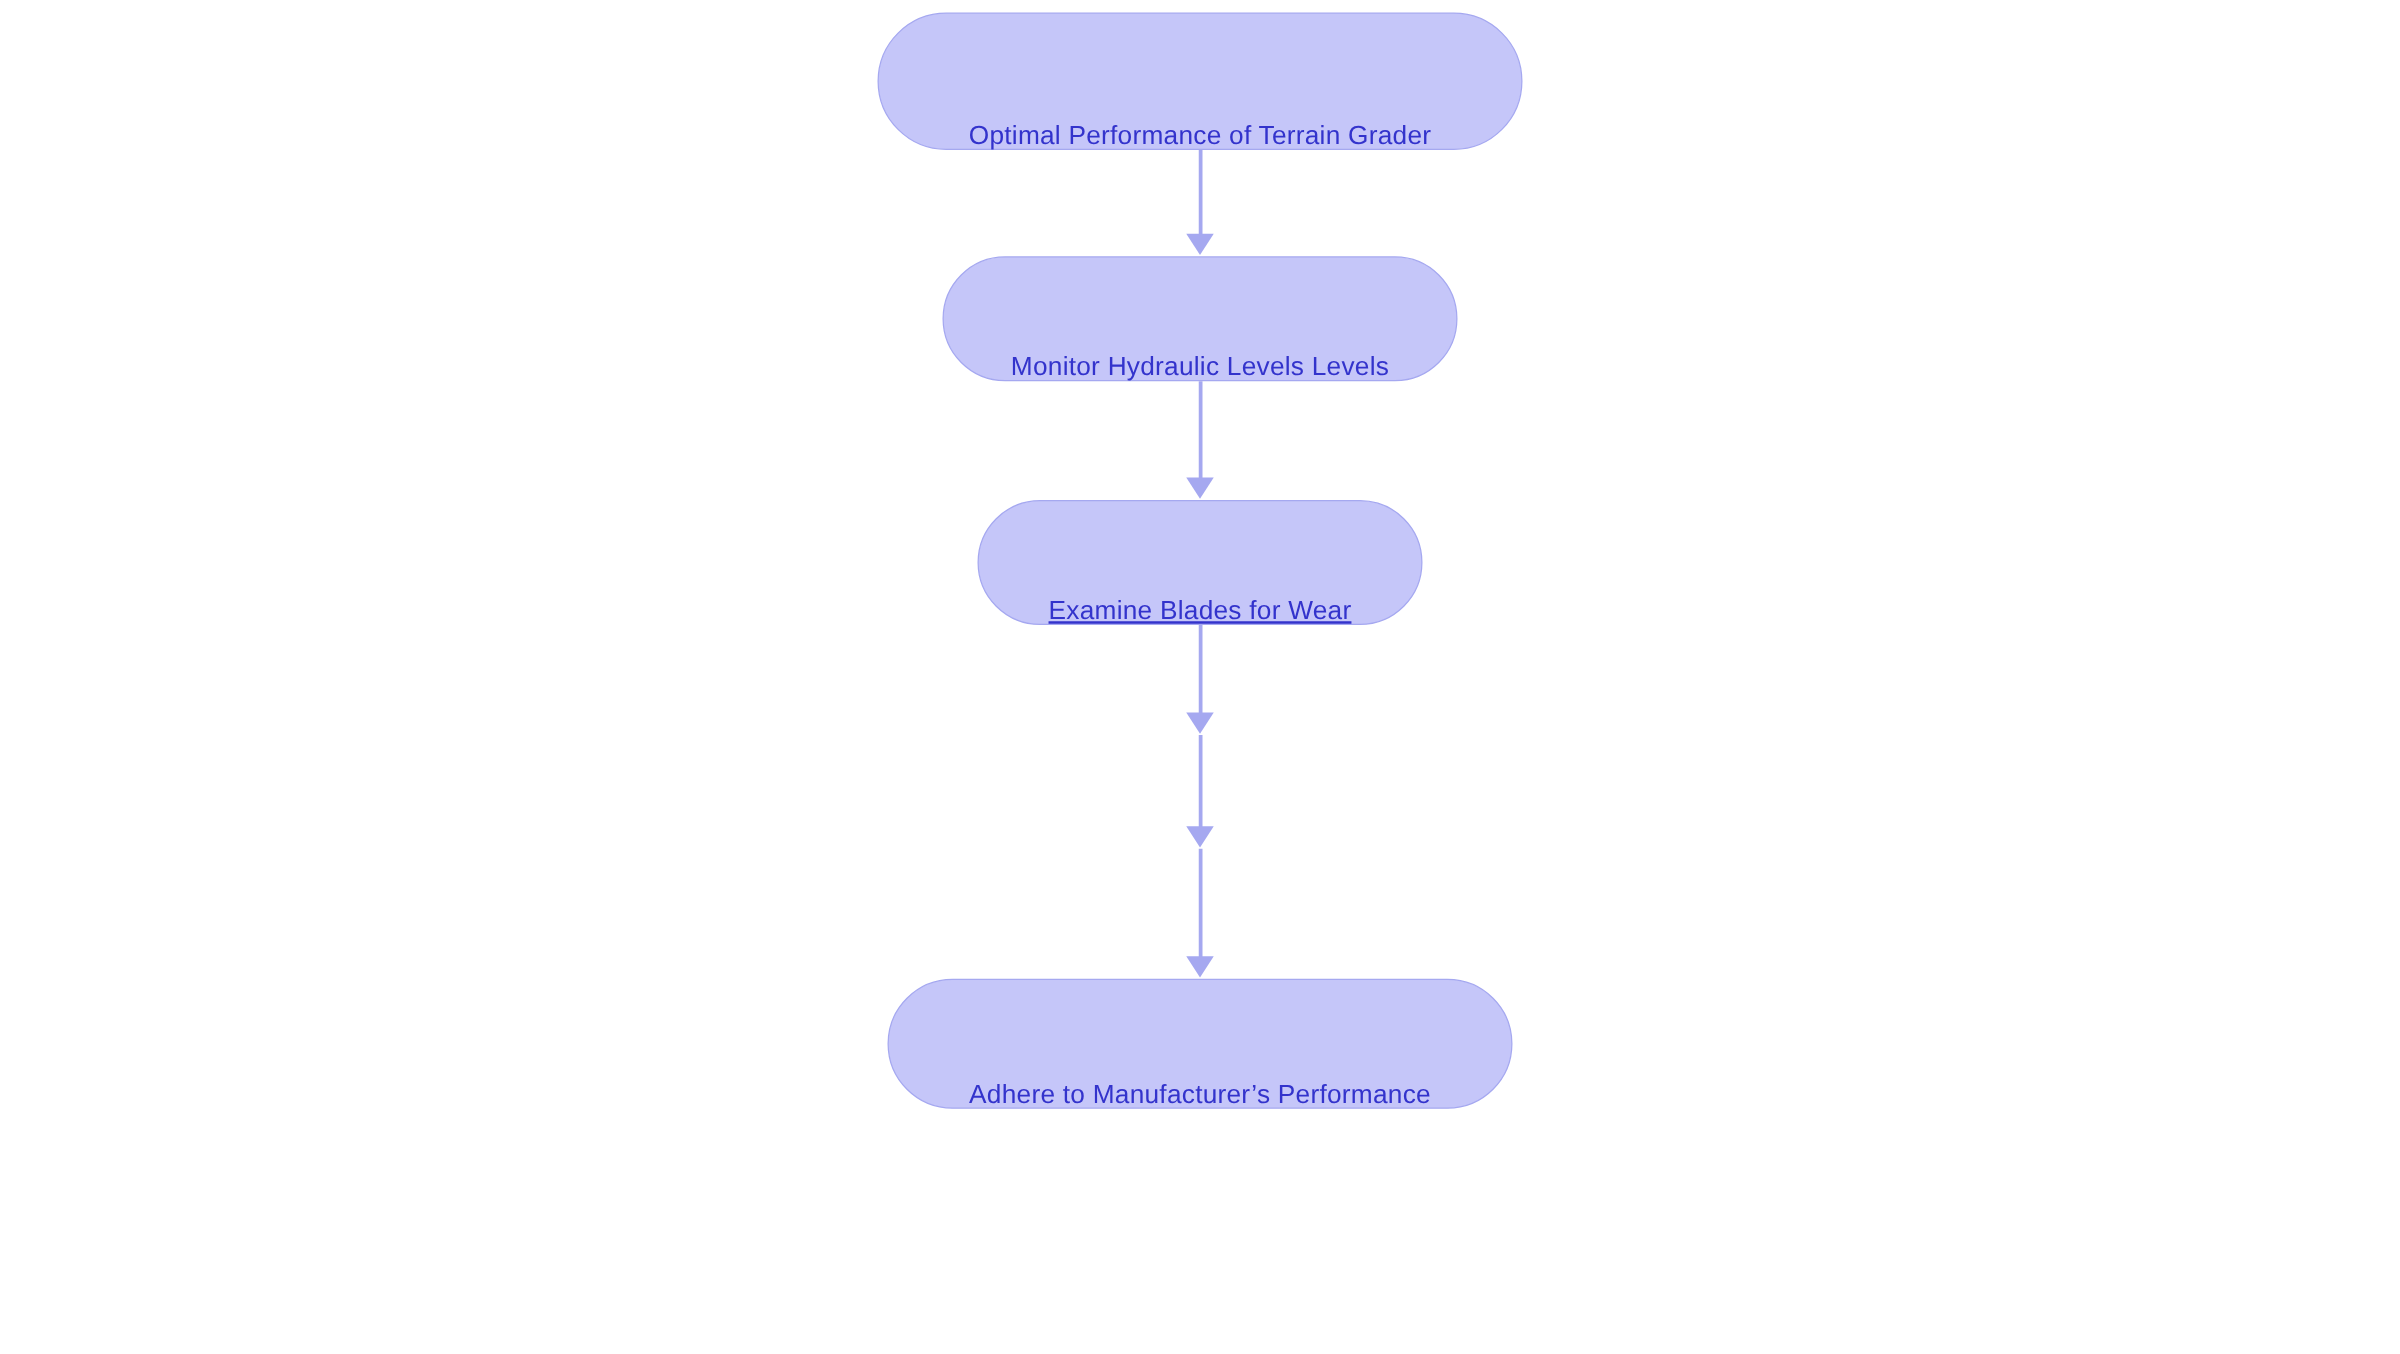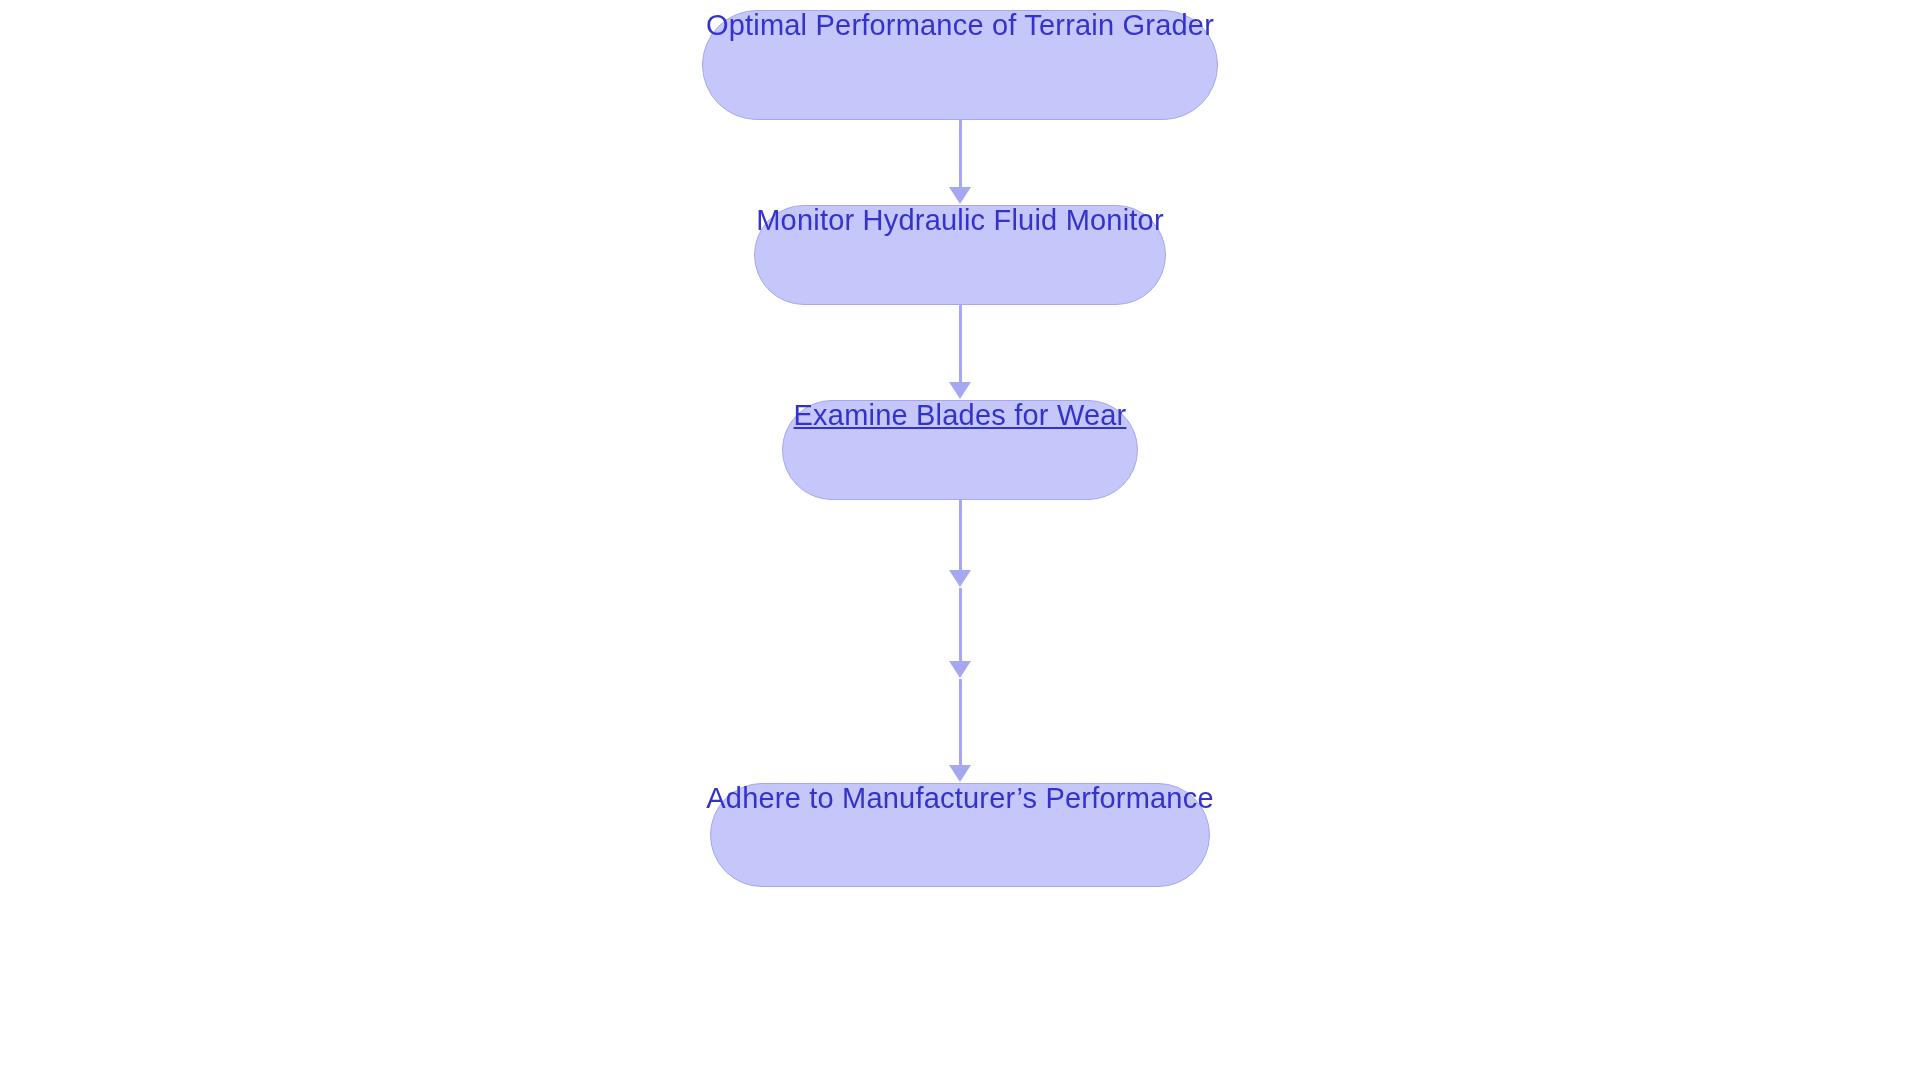--- a/index.html
+++ b/index.html
@@ -30,27 +30,27 @@
     height: 1083px;
     display: flex;
     flex-direction: column;
     align-items: center;
     justify-content: flex-start;
   }
 
   .node {
     box-sizing: border-box;
     display: flex;
-    align-items: flex-start;
+    align-items: flex-end;
     justify-content: center;
     background: #c5c6f9;
     border: 1.6px solid #a5a8f0;
     border-radius: 9999px;
     color: #3333cc;
-    font-size: 29px;
+    font-size: 21px;
     font-weight: 400;
     letter-spacing: 0.2px;
     line-height: 1;
     white-space: nowrap;
     text-align: center;
     padding: 0 34px;
     height: 108px;
   }
 
   .node-label {
@@ -113,21 +113,21 @@
     <div class="node n0" style="background: rgb(197, 198, 249); border-color: rgb(165, 168, 240); color: rgb(51, 51, 204);">
       <span class="node-label">Optimal Performance of Terrain Grader</span>
     </div>
 
     <div class="connector c0">
       <span class="stem" style="background: rgb(165, 168, 240);"></span>
       <span class="head" style="border-top-color: rgb(165, 168, 240);"></span>
     </div>
 
     <div class="node n1" style="background: rgb(197, 198, 249); border-color: rgb(165, 168, 240); color: rgb(51, 51, 204);">
-      <span class="node-label">Monitor Hydraulic Fluid Monitor</span>
+      <span class="node-label">Monitor Hydraulic Levels Levels</span>
     </div>
 
     <div class="connector c1">
       <span class="stem" style="background: rgb(165, 168, 240);"></span>
       <span class="head" style="border-top-color: rgb(165, 168, 240);"></span>
     </div>
 
     <div class="node n2" style="background: rgb(197, 198, 249); border-color: rgb(165, 168, 240); color: rgb(51, 51, 204);">
       <span class="node-label">Examine Blades for Wear</span>
     </div>

